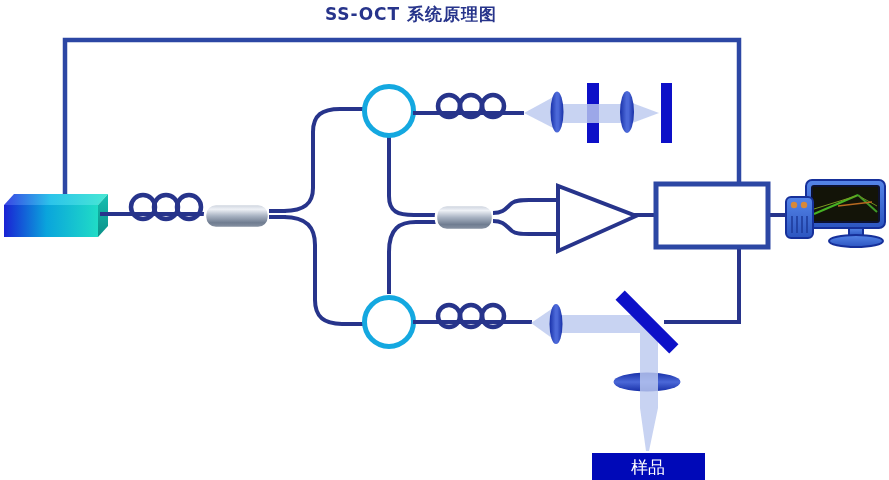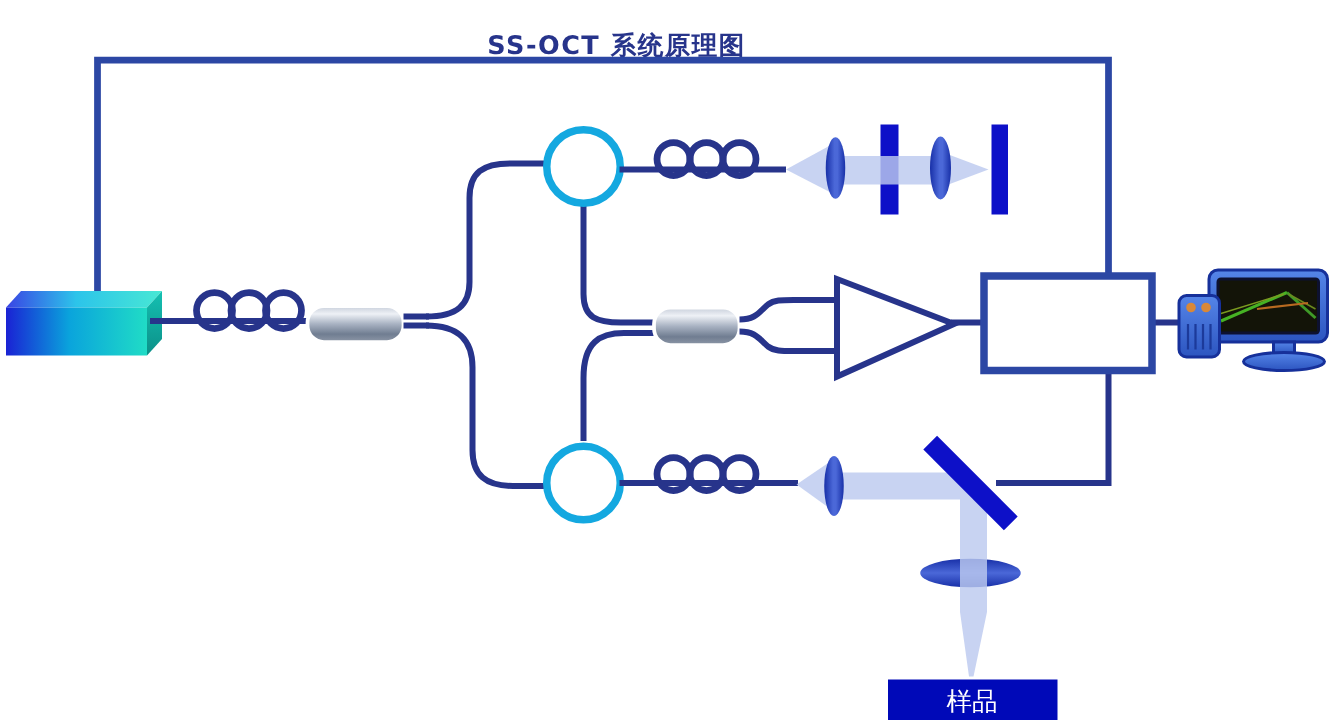--- a/index.html
+++ b/index.html
@@ -2,21 +2,21 @@
 <html style="--title-color: #27348b; --fiber: #27348b; --signal-line: #2c47a4; --coupler-ring: #14a8e0; --optic-blue: #0d10c8; --beam: #bcc9ef; --laser-left: #1a22d4; --laser-mid: #0aa4dc; --laser-right: #20dcc6; --cylinder-light: #eef1f6; --cylinder-mid: #a8b2c2; --cylinder-dark: #707d91; --sample-fill: #0009b8; --sample-text: #ffffff; --computer-blue: #2c55c0; --screen-dark: #131408; --screen-trace-green: #46b224; --screen-trace-orange: #b86a20;"><head>
 <meta charset="utf-8">
 <style>
   html,body { margin:0; padding:0; background:#ffffff; }
   .stage {
     position:relative; width:889px; height:480px; background:#ffffff;
     overflow:hidden; font-family:"DejaVu Sans","Liberation Sans",sans-serif;
   }
   .title {
     position:absolute; left:0; top:3px; width:822px; text-align:center;
-    font-size:17px; font-weight:bold; letter-spacing:1px; color:var(--title-color,#27348b);margin-top:16px;
+    font-size:17px; font-weight:bold; letter-spacing:1px; color:var(--title-color,#27348b);
   }
   svg.diagram { position:absolute; left:0; top:0; }
   .fiber { fill:none; stroke:var(--fiber,#27348b); stroke-width:4; }
   .coil  { fill:none; stroke:var(--fiber,#27348b); stroke-width:4.5; }
   .sig   { fill:none; stroke:var(--signal-line,#2c47a4); stroke-width:4.5; }
   .box   { fill:none; stroke:var(--signal-line,#2c47a4); stroke-width:5; }
   .ring  { fill:#ffffff; stroke:var(--coupler-ring,#14a8e0); stroke-width:5; }
   .optic { fill:var(--optic-blue,#0d10c8); }
   .beam  { fill:var(--beam,#bcc9ef); fill-opacity:0.82; }
   .tri   { fill:#ffffff; stroke:var(--fiber,#27348b); stroke-width:4; }

